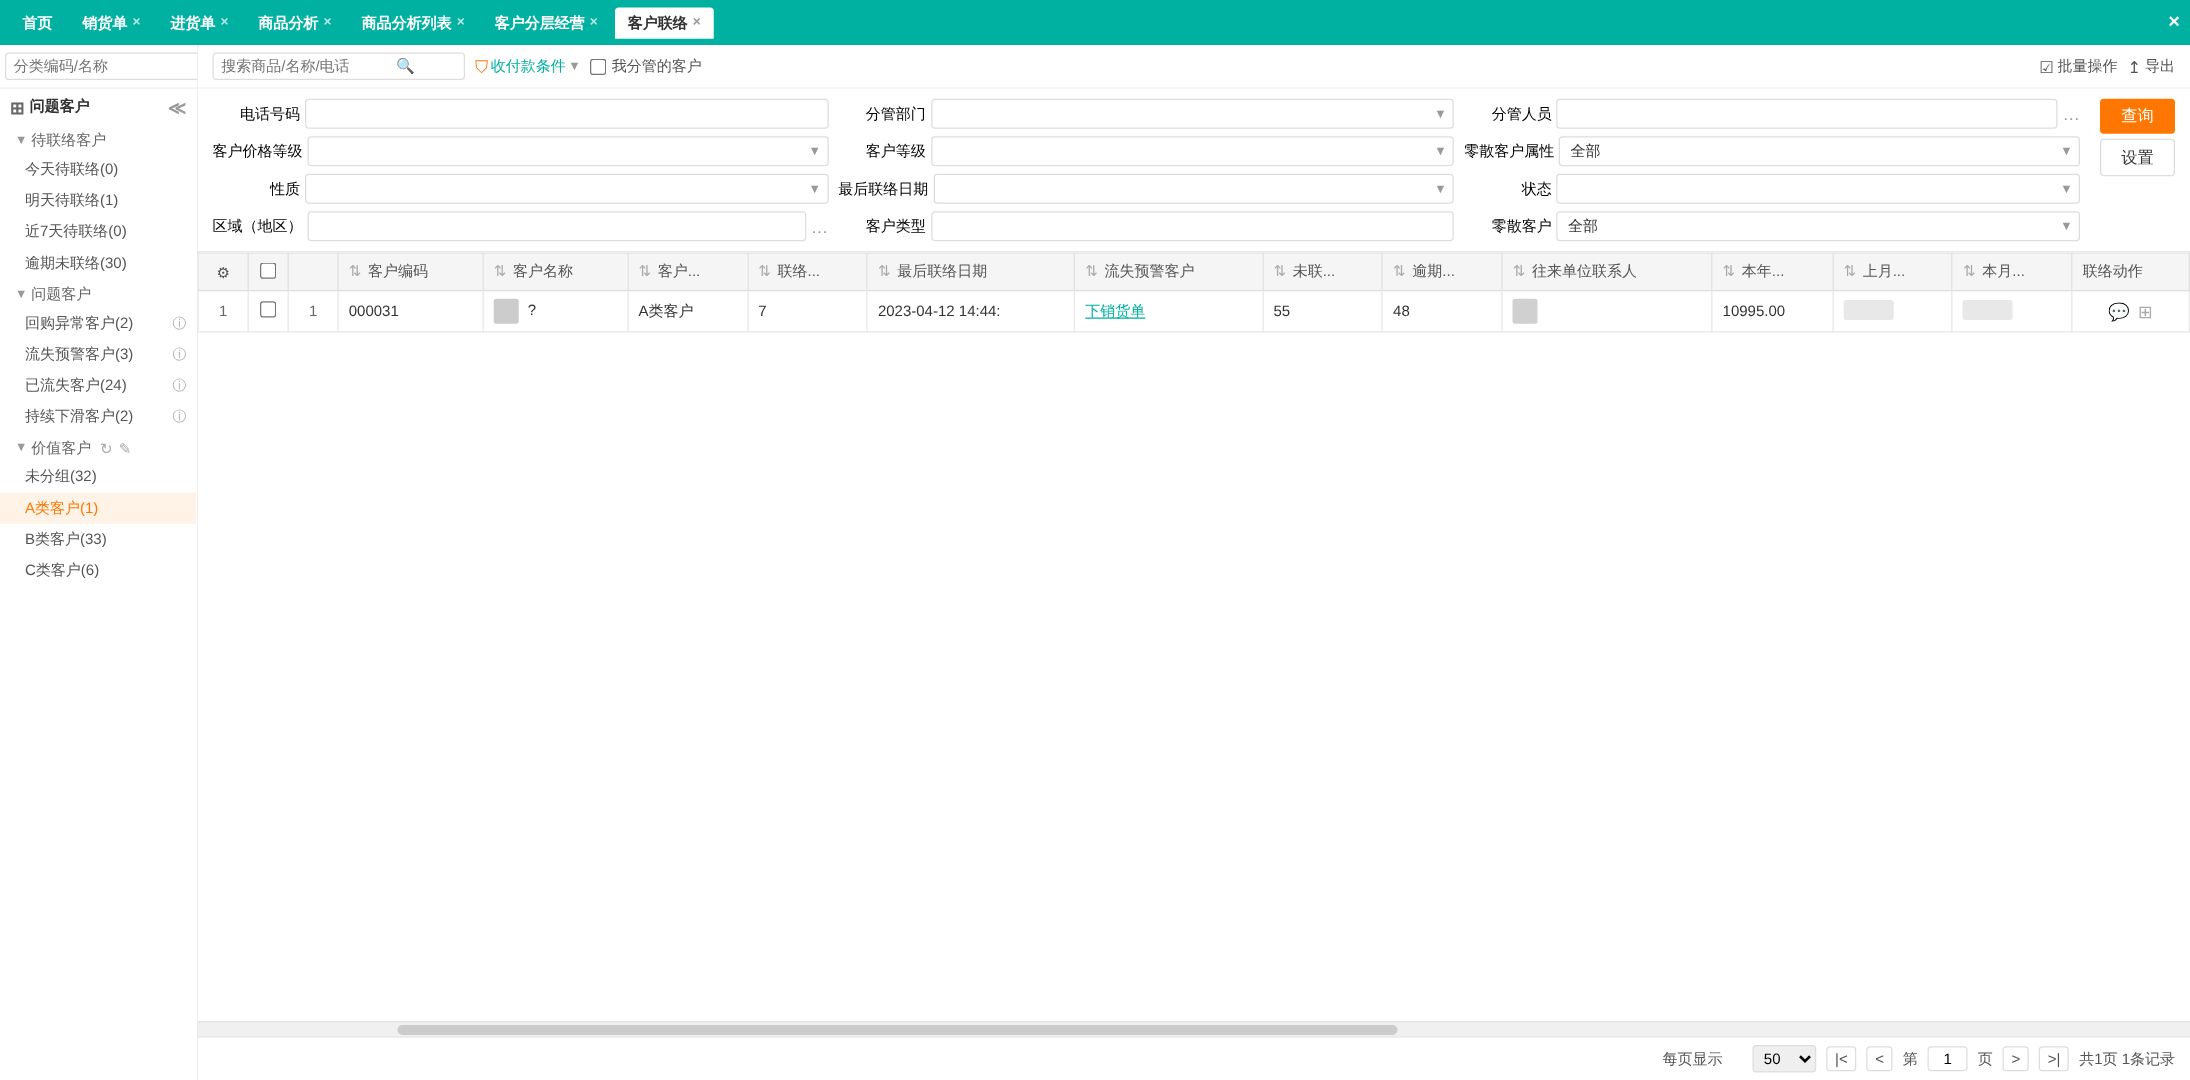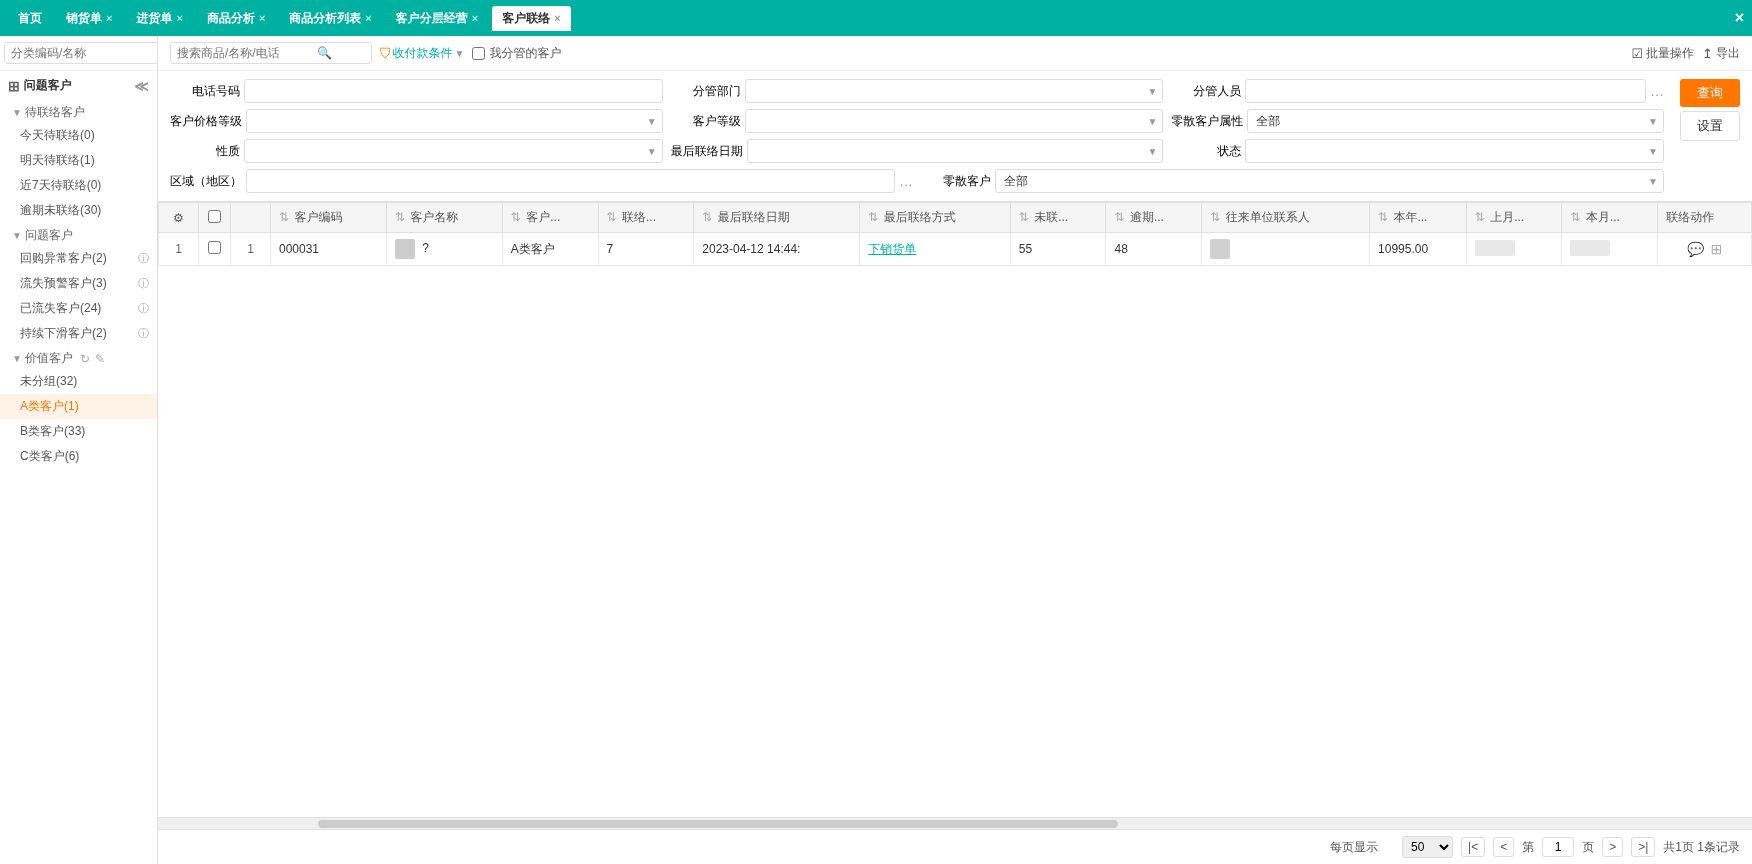--- a/index.html
+++ b/index.html
@@ -569,20 +569,24 @@
             </div>
           </div>
 
           <div class="filter-row">
             <div class="filter-field">
               <span class="filter-label">区域（地区）</span>
               <input class="filter-input" type="text" style="flex: 1 1 0%;">
               <span class="filter-dots">…</span>
             </div>
             <div class="filter-field">
+              <span class="filter-label">客户类型</span>
+              <input class="filter-input" type="text" style="">
+            </div>
+            <div class="filter-field">
               <span class="filter-label">零散客户</span>
               <div class="select-wrapper">
                 <select>
                   <option>全部</option>
                 </select>
                 <span class="chevron">▼</span>
               </div>
             </div>
           </div>
         </div>
@@ -617,21 +621,21 @@
             <th>
               <span style="color:#aaa;margin-right:2px;">⇅</span>
               <span>联络...</span>
             </th>
             <th>
               <span style="color:#aaa;margin-right:2px;">⇅</span>
               <span>最后联络日期</span>
             </th>
             <th>
               <span style="color:#aaa;margin-right:2px;">⇅</span>
-              <span>最后联络方式</span>
+              <span>流失预警客户</span>
             </th>
             <th>
               <span style="color:#aaa;margin-right:2px;">⇅</span>
               <span>未联...</span>
             </th>
             <th>
               <span style="color:#aaa;margin-right:2px;">⇅</span>
               <span>逾期...</span>
             </th>
             <th>

